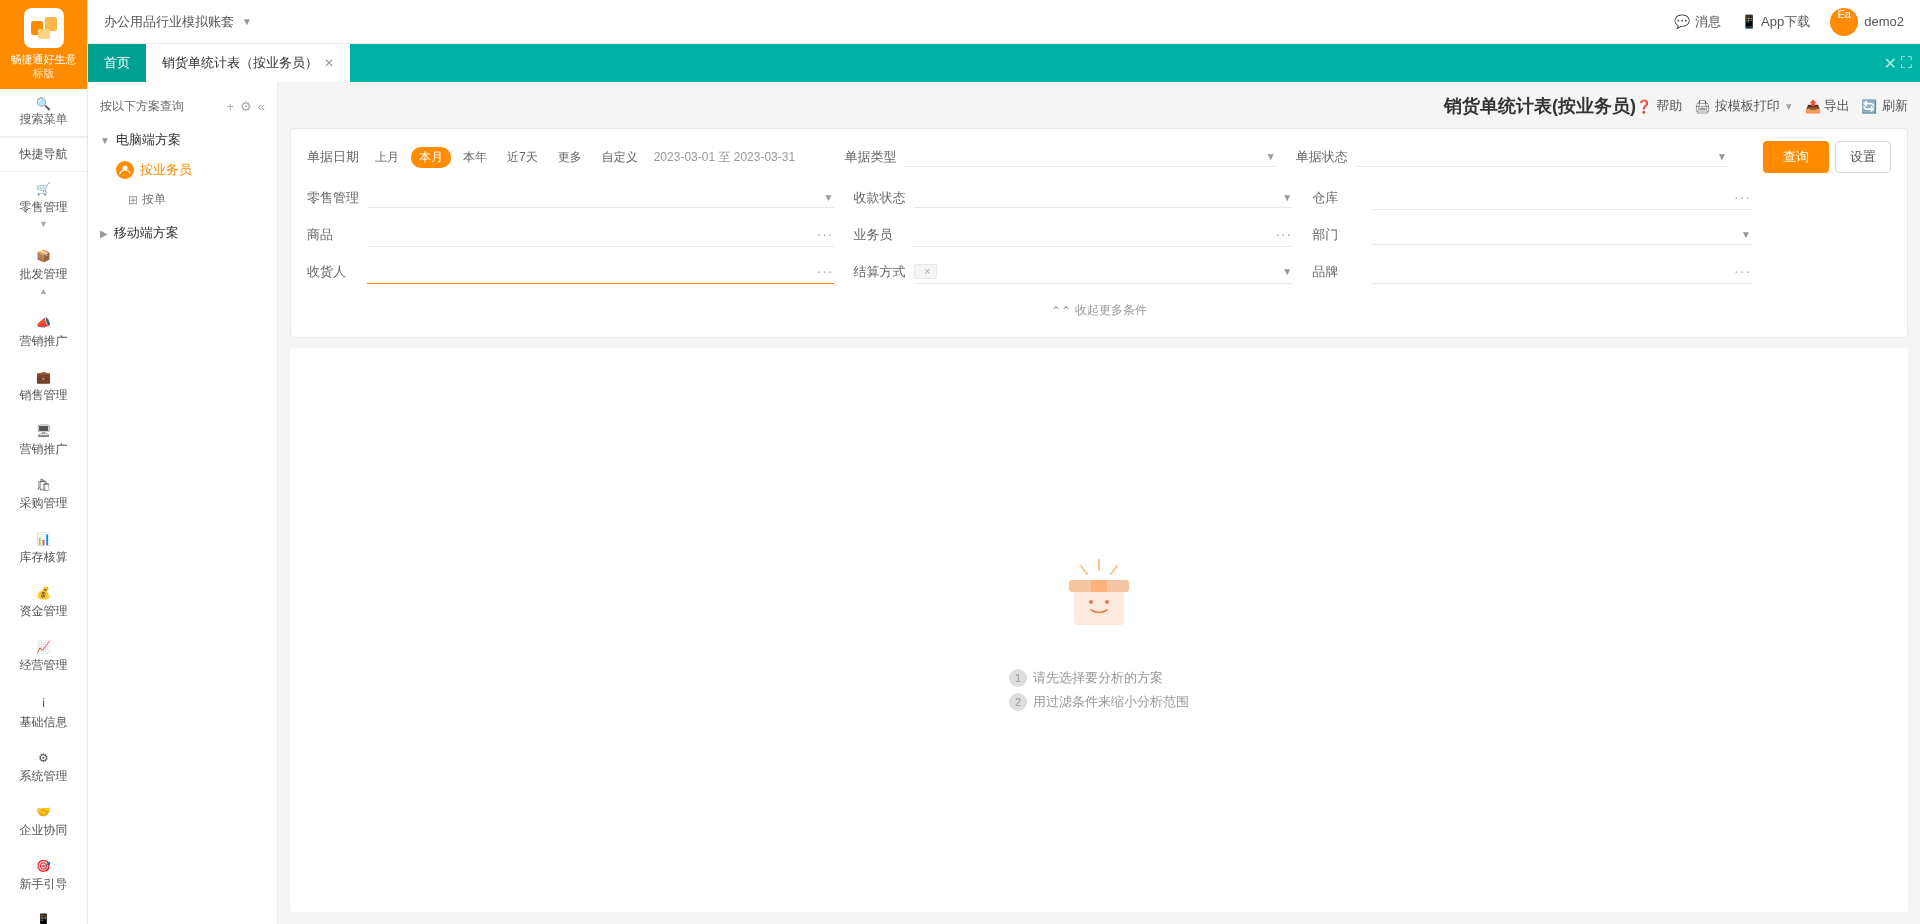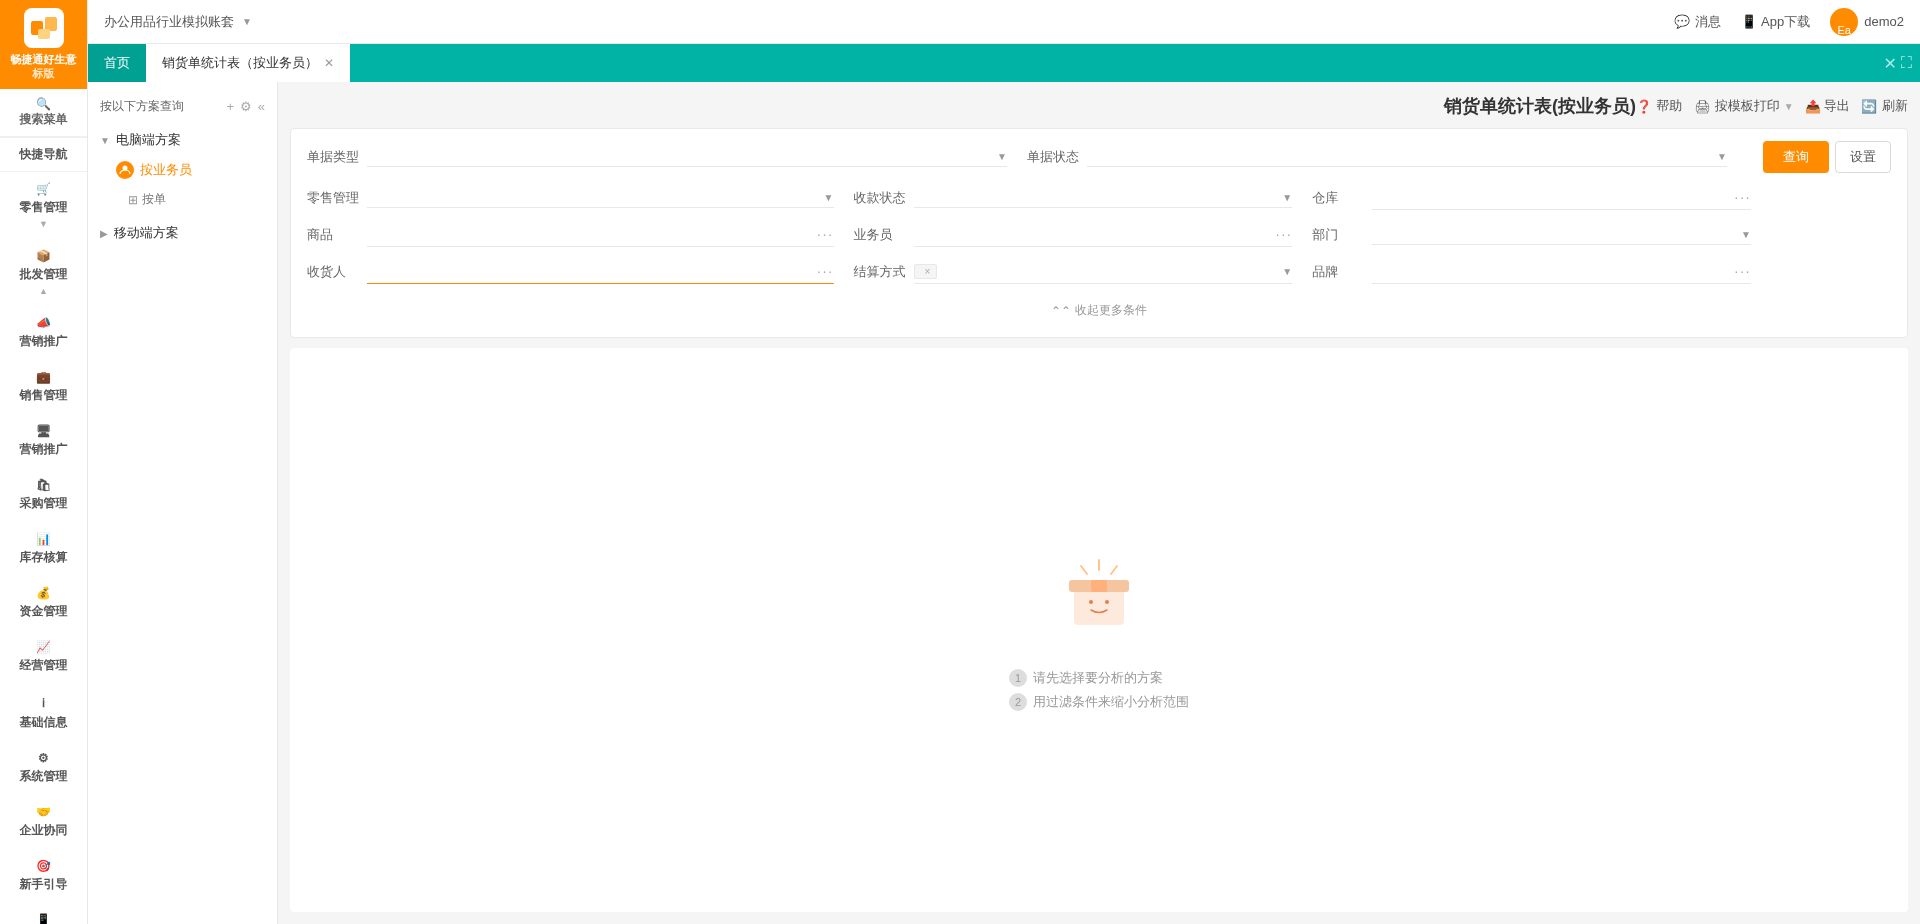--- a/index.html
+++ b/index.html
@@ -1,36 +1,36 @@
 <!DOCTYPE html>
 <html><head>
   <meta charset="utf-8">
   <style>
     * { box-sizing: border-box; margin: 0; padding: 0; }
     body { font-family: 'Microsoft YaHei', Arial, sans-serif; font-size: 13px; background: #f5f5f5; color: #333; display: flex; height: 924px; overflow: hidden; }
 
     
-    .sidebar { width: 88px; background: #fff; border-right: 1px solid #e8e8e8; display: flex; flex-direction: column; align-items: center; padding-top: 0; flex-shrink: 0; font-weight: bold; }
+    .sidebar { width: 88px; background: #fff; border-right: 1px solid #e8e8e8; display: flex; flex-direction: column; align-items: center; padding-top: 0; flex-shrink: 0; }
     .sidebar-logo { width: 100%; background: #ff8c00; padding: 8px 4px; display: flex; flex-direction: column; align-items: center; color: #fff; font-size: 11px; cursor: pointer; }
     .sidebar-logo .logo-icon { width: 40px; height: 40px; background: #fff; border-radius: 8px; display: flex; align-items: center; justify-content: center; margin-bottom: 4px; }
     .sidebar-logo .logo-icon svg { width: 30px; height: 30px; }
     .sidebar-search { width: 100%; padding: 8px 6px; text-align: center; font-size: 12px; color: #666; cursor: pointer; border-bottom: 1px solid #f0f0f0; }
     .sidebar-nav-item { width: 100%; padding: 10px 4px; text-align: center; font-size: 12px; color: #555; cursor: pointer; display: flex; flex-direction: column; align-items: center; gap: 3px; }
     .sidebar-quicknav { width: 100%; padding: 8px 4px; text-align: center; font-size: 12px; color: #555; cursor: pointer; border-bottom: 1px solid #f0f0f0; border-top: 1px solid #f0f0f0; }
 
     
     .main { flex: 1; display: flex; flex-direction: column; overflow: hidden; }
 
     
     .top-header { background: #fff; height: 44px; display: flex; align-items: center; justify-content: space-between; padding: 0 16px; border-bottom: 1px solid #e8e8e8; flex-shrink: 0; }
     .top-header-left { display: flex; align-items: center; gap: 8px; font-size: 13px; color: #555; }
     .top-header-left .dropdown-arrow { font-size: 10px; color: #999; }
     .top-header-right { display: flex; align-items: center; gap: 20px; font-size: 13px; color: #555; }
     .top-header-right .icon-btn { display: flex; align-items: center; gap: 4px; cursor: pointer; }
-    .user-avatar { width: 28px; height: 28px; border-radius: 50%; background: #ff8c00; display: flex; align-items: flex-end; justify-content: center; color: #fff; font-size: 11px; }
+    .user-avatar { width: 28px; height: 28px; border-radius: 50%; background: #ff8c00; display: flex; align-items: flex-start; justify-content: center; color: #fff; font-size: 11px; }
 
     
     .tab-bar { background: #00b3a4; height: 38px; display: flex; align-items: center; padding: 0 0; flex-shrink: 0; }
     .tab-item { height: 38px; padding: 0 16px; display: flex; align-items: center; gap: 6px; cursor: pointer; font-size: 13px; color: rgba(255,255,255,0.85); white-space: nowrap; }
     .tab-item.home { background: rgba(0,0,0,0.1); color: #fff; }
     .tab-item.active { background: #fff; color: #333; border-radius: 0; }
     .tab-item .tab-close { font-size: 12px; color: #999; cursor: pointer; }
     .tab-right { margin-left: auto; display: flex; align-items: center; padding-right: 8px; gap: 4px; }
     .tab-right .icon-btn { color: rgba(255,255,255,0.85); cursor: pointer; font-size: 16px; }
 
@@ -271,20 +271,32 @@
           <div class="action-btn">
             <span>🔄</span>
             <span>刷新</span>
           </div>
         </div>
       </div>
 
       <div class="filter-area">
 
         <div class="filter-row">
+          <div class="filter-item" style="flex:1.2;">
+            <span class="filter-label">单据日期</span>
+            <div class="date-filters">
+              <button class="date-btn">上月</button>
+              <button class="date-btn active">本月</button>
+              <button class="date-btn">本年</button>
+              <button class="date-btn">近7天</button>
+              <button class="date-btn">更多</button>
+              <button class="date-btn">自定义</button>
+              <span class="date-range">2023-03-01 至 2023-03-31</span>
+            </div>
+          </div>
           <div class="filter-item" style="flex:1;">
             <span class="filter-label">单据类型</span>
             <div class="filter-dropdown">
               <span></span>
               <span class="arrow">▼</span>
             </div>
           </div>
           <div class="filter-item" style="flex:1;">
             <span class="filter-label">单据状态</span>
             <div class="filter-dropdown">

